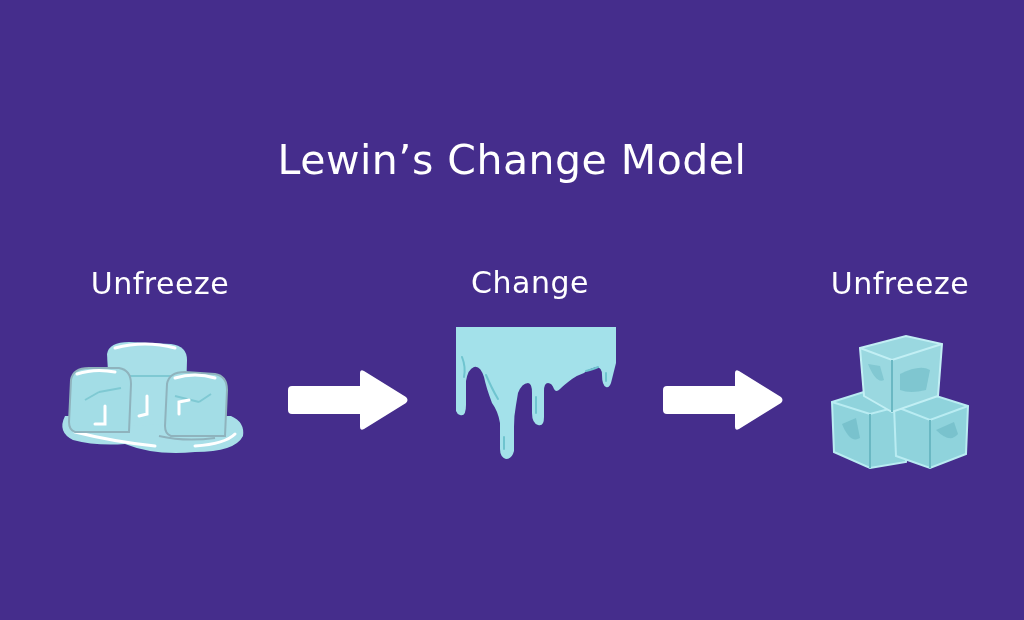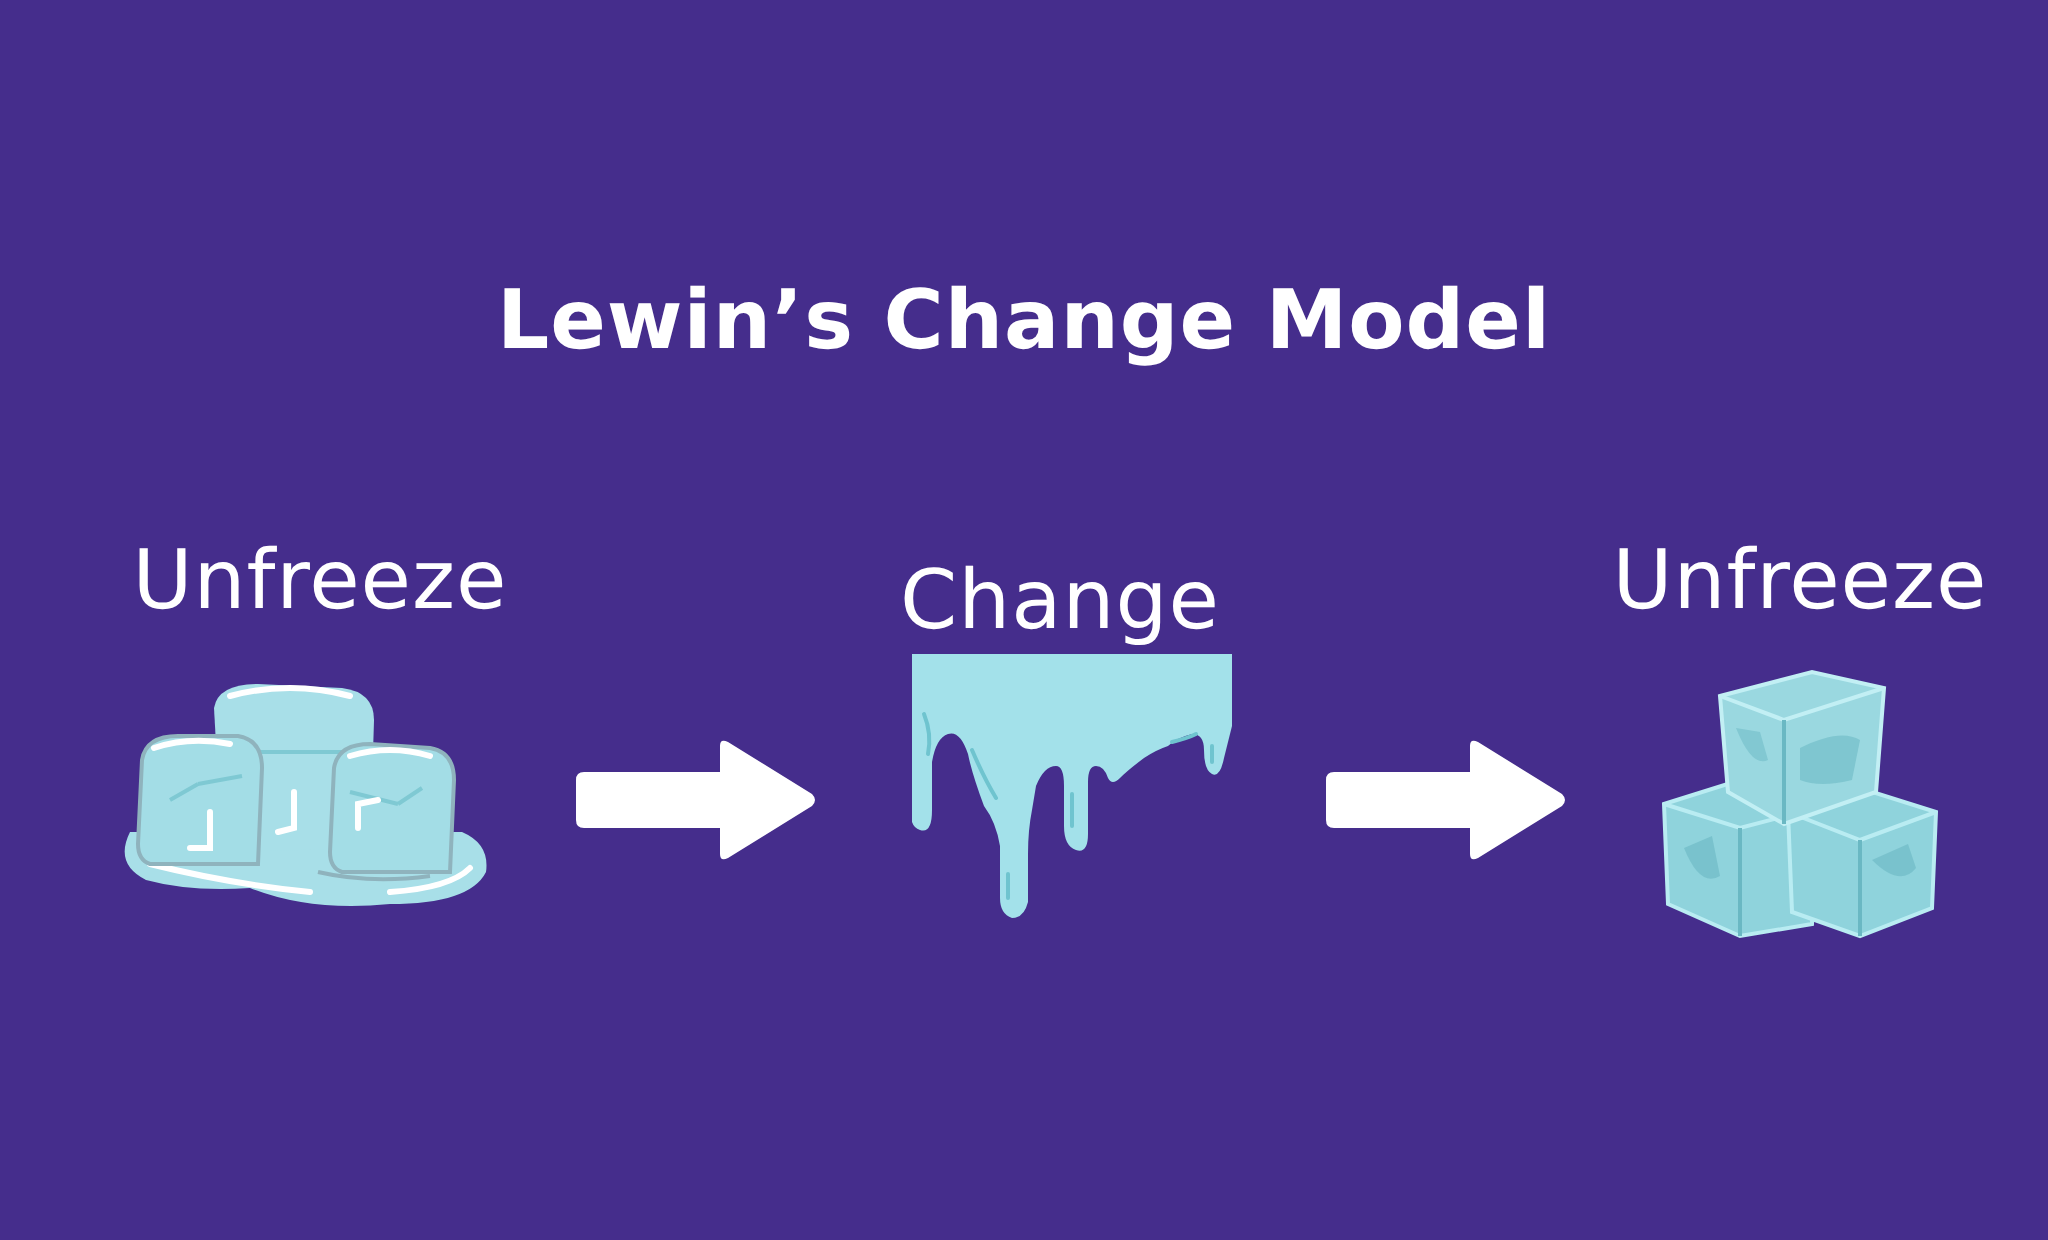--- a/index.html
+++ b/index.html
@@ -6,30 +6,30 @@
   body {
     width:1024px; height:620px; overflow:hidden;
     background:#452d8c;
     font-family:"Liberation Sans", "DejaVu Sans", sans-serif;
     position:relative;
   }
   .title {
     position:absolute; left:0; width:1024px; top:136px;
     text-align:center; color:#ffffff;
     font-family:"DejaVu Sans", sans-serif;
-    font-weight:bold; font-size:41px; letter-spacing:0.5px;
+    font-weight:normal; font-size:41px; letter-spacing:0.5px;
   }
   .stage-label {
     position:absolute; color:#ffffff;
     font-family:"DejaVu Sans", sans-serif;
-    font-weight:normal; font-size:41px; letter-spacing:0.5px;
+    font-weight:normal; font-size:30px; letter-spacing:0.5px;
     text-align:center;
   }
   #lbl-unfreeze { left:40px;  top:266px; width:240px; }
-  #lbl-change   { left:420px; top:276px; width:220px; }
+  #lbl-change   { left:420px; top:265px; width:220px; }
   #lbl-refreeze { left:780px; top:266px; width:240px; }
   .graphic { position:absolute; }
   svg { display:block; }
 </style>
 </head>
 <body>
 
 <div>
   <div class="title">Lewin’s Change Model</div>
 

